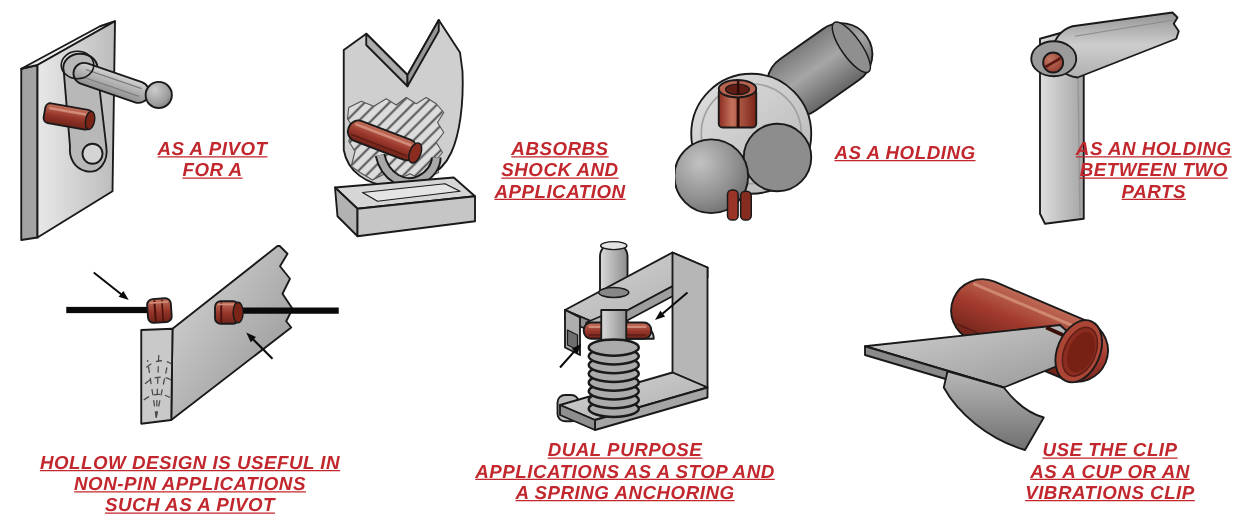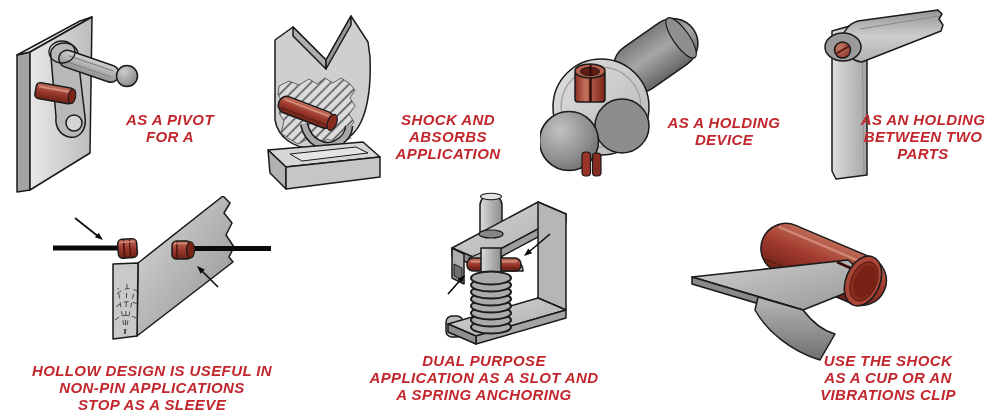--- a/index.html
+++ b/index.html
@@ -1,21 +1,21 @@
 <!DOCTYPE html>
 <html><head>
 <meta charset="utf-8">
 <style>
   html,body{margin:0;padding:0;background:#ffffff;}
   .canvas{position:relative;width:1000px;height:419px;background:#ffffff;overflow:hidden;
           font-family:"Liberation Sans",sans-serif;}
   .fig-art{position:absolute;}
   .fig-art svg{display:block;width:100%;height:100%;}
   .cap{position:absolute;color:#c1272d;text-align:center;
-       font:italic 700 15px/17px "Liberation Sans",sans-serif;letter-spacing:.4px;}
+       font:italic 700 15px/17px "Liberation Sans",sans-serif;letter-spacing:.4px;text-decoration:underline;}
   .cap div{white-space:nowrap;}
 </style>
 </head>
 <body>
 
 <div class="canvas">
 
   <div class="fig-art" style="left:5px;top:5px;width:150px;height:190px;">
     <svg viewBox="0 0 150 190">
       <defs>
@@ -91,22 +91,22 @@
           <ellipse cx="81" cy="100.5" rx="4.5" ry="8.4" fill="#8a2c20" stroke-width="1.2"></ellipse>
         </g>
         <polygon points="10,148 105,140 122,155 28,165" fill="#d6d6d6"></polygon>
         <polygon points="10,148 28,165 28,187 12,171" fill="#b2b2b2"></polygon>
         <polygon points="28,165 122,155 122,175 28,187" fill="#c6c6c6"></polygon>
         <polygon points="32,152 98,145 110,151 44,159" fill="#e4e4e4" stroke-width="1"></polygon>
       </g>
     </svg>
   </div>
   <div class="cap" style="left:383px;top:111px;width:130px;">
+    <div>ABSORBS</div>
     <div>SHOCK AND</div>
-    <div>ABSORBS</div>
     <div>APPLICATION</div>
   </div>
 
   <div class="fig-art" style="left:540px;top:10px;width:165px;height:170px;">
     <svg viewBox="0 0 165 170">
       <defs>
         <linearGradient id="g3s" x1="0" y1="0" x2="0" y2="1">
             <stop offset="0" stop-color="#7b7b7b"></stop>
             <stop offset=".45" stop-color="#a6a6a6"></stop>
             <stop offset="1" stop-color="#666666"></stop>
@@ -142,21 +142,20 @@
           <line x1="50.5" y1="54.5" x2="50.5" y2="66" stroke="#2e0b07" stroke-width="2"></line>
         </g>
         <circle cx="29" cy="131" r="29.5" fill="url(#g3b)"></circle>
         <rect x="42" y="142" width="8.5" height="24" rx="3.5" fill="#9a3428" stroke-width="1.2"></rect>
         <rect x="52.5" y="143" width="8.5" height="23" rx="3.5" fill="#872c21" stroke-width="1.2"></rect>
       </g>
     </svg>
   </div>
   <div class="cap" style="left:649px;top:114px;width:150px;">
     <div>AS A HOLDING</div>
-    <div>DEVICE</div>
     <div></div>
   </div>
 
   <div class="fig-art" style="left:800px;top:5px;width:160px;height:176px;">
     <svg viewBox="0 0 160 176">
       <defs>
         <linearGradient id="g4p" x1="0" y1="0" x2="1" y2="0">
             <stop offset="0" stop-color="#dedede"></stop>
             <stop offset="1" stop-color="#a5a5a5"></stop>
           </linearGradient>
@@ -234,21 +233,21 @@
         <g stroke="#0a0a0a" stroke-width="1.6">
           <line x1="168" y1="91" x2="150" y2="73"></line>
           <polygon points="147,70 154.8,73.6 150.6,77.8" fill="#0a0a0a" stroke="none"></polygon>
         </g>
       </g>
     </svg>
   </div>
   <div class="cap" style="left:20px;top:352px;width:264px;margin-top:10px;">
     <div>HOLLOW DESIGN IS USEFUL IN</div>
     <div>NON-PIN APPLICATIONS</div>
-    <div>STOP AS A SLEEVE</div>
+    <div>SUCH AS A PIVOT</div>
   </div>
 
   <div class="fig-art" style="left:440px;top:192px;width:135px;height:155px;">
     <svg viewBox="0 0 135 155">
       <defs>
         <linearGradient id="g6m" x1="0" y1="0" x2="1" y2="0">
             <stop offset="0" stop-color="#dadada"></stop>
             <stop offset="1" stop-color="#8d8d8d"></stop>
           </linearGradient>
         <linearGradient id="g6p" x1="0" y1="0" x2="1" y2="1">
@@ -297,23 +296,23 @@
           <line x1="110" y1="42" x2="90" y2="59"></line>
           <polygon points="84,64 92.1,61.2 88.3,56.6" fill="#0a0a0a" stroke="none"></polygon>
         </g>
         <g stroke="#0a0a0a" stroke-width="1.6">
           <line x1="8" y1="102" x2="20" y2="88.5"></line>
           <polygon points="25,83 21.9,91 17.4,87" fill="#0a0a0a" stroke="none"></polygon>
         </g>
       </g>
     </svg>
   </div>
-  <div class="cap" style="left:352px;top:352px;width:264px;">
+  <div class="cap" style="left:368px;top:352px;width:264px;">
     <div>DUAL PURPOSE</div>
-    <div>APPLICATION AS A SLOT AND</div>
+    <div>APPLICATIONS AS A STOP AND</div>
     <div>A SPRING ANCHORING</div>
   </div>
 
   <div class="fig-art" style="left:685px;top:218px;width:215px;height:150px;">
     <svg viewBox="0 0 215 150">
       <defs>
         <linearGradient id="g7r" x1="0" y1="0" x2="0" y2="1">
             <stop offset="0" stop-color="#be6a56"></stop>
             <stop offset=".45" stop-color="#a23a2e"></stop>
             <stop offset="1" stop-color="#6e2318"></stop>
@@ -339,18 +338,18 @@
         <line x1="152" y1="44" x2="183" y2="58" stroke="#3a0e08" stroke-width="3"></line>
         <g transform="rotate(23 178 63)">
           <ellipse cx="178" cy="63" rx="17" ry="26" fill="#ab4536"></ellipse>
           <ellipse cx="179" cy="63" rx="12.5" ry="20.5" fill="#8a2c20" stroke="#5f1d15" stroke-width="1.2"></ellipse>
           <ellipse cx="180" cy="63" rx="10" ry="17" fill="#772114" stroke="none"></ellipse>
         </g>
       </g>
     </svg>
   </div>
   <div class="cap" style="left:800px;top:352px;width:176px;">
-    <div>USE THE SHOCK</div>
+    <div>USE THE CLIP</div>
     <div>AS A CUP OR AN</div>
     <div>VIBRATIONS CLIP</div>
   </div>
 
 </div>
 
 </body></html>

